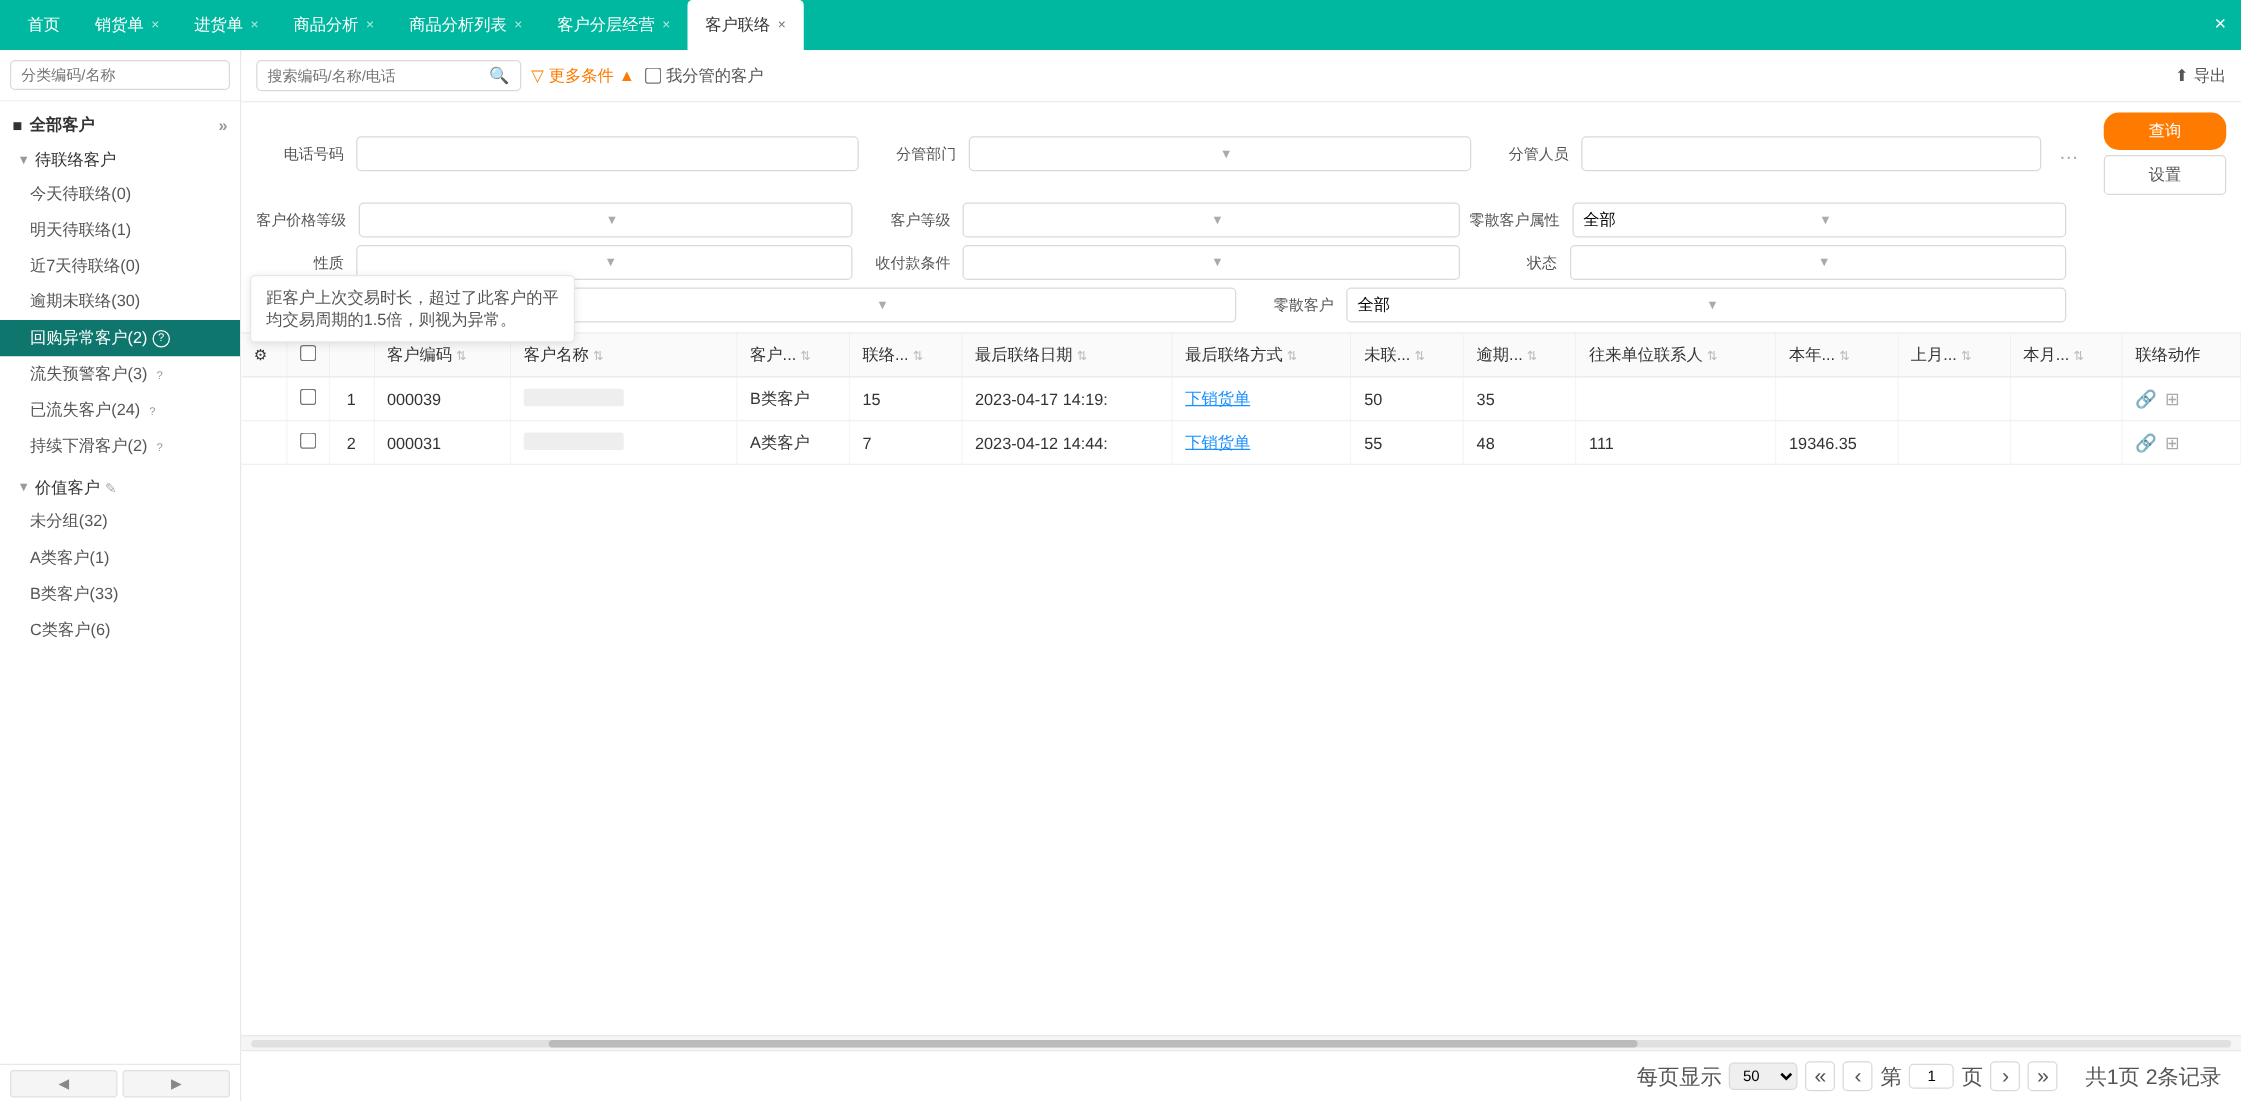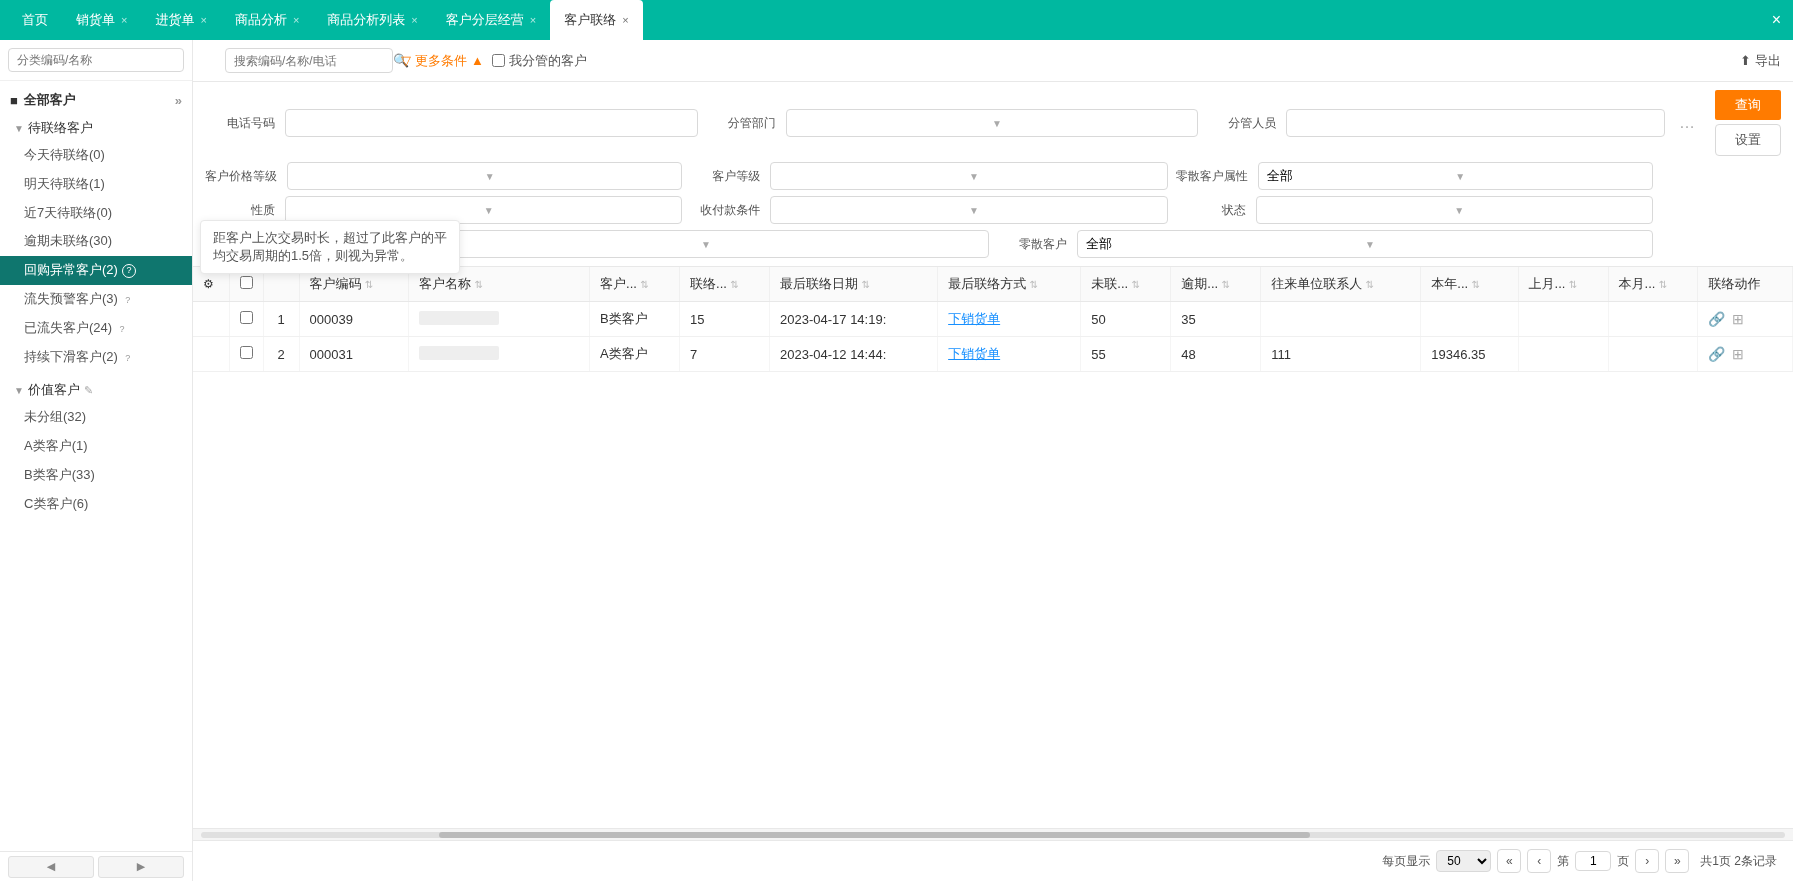--- a/index.html
+++ b/index.html
@@ -69,21 +69,21 @@
       flex: 1; display: flex; flex-direction: column; overflow: hidden;
     }
 
     
     .filter-bar {
       background: #fff; border-bottom: 1px solid #e8e8e8;
       padding: 8px 12px; display: flex; align-items: center; gap: 8px;
     }
     .filter-search {
       display: flex; align-items: center; border: 1px solid #d9d9d9;
-      border-radius: 4px; padding: 4px 8px; width: 168px; margin-left: 20px;
+      border-radius: 4px; padding: 4px 8px; width: 212px;
     }
     .filter-search input {
       border: none; outline: none; font-size: 12px; flex: 1;
     }
     .filter-search-icon { color: #aaa; margin-left: 4px; }
     .filter-more {
       display: flex; align-items: center; color: #ff7b00;
       cursor: pointer; font-size: 12px; gap: 4px;
     }
     .filter-checkbox {
@@ -113,22 +113,22 @@
       padding: 4px 8px; font-size: 12px; outline: none; height: 28px;
     }
     .filter-select {
       flex: 1; display: flex; align-items: center; border: 1px solid #d9d9d9;
       border-radius: 4px; padding: 4px 8px; font-size: 12px;
       background: #fff; height: 28px; cursor: pointer; position: relative;
     }
     .filter-select span { flex: 1; }
     .filter-select .down-arrow { color: #aaa; font-size: 10px; }
     .filter-btn-query {
-      background: #ff7b00; color: #fff; border: none; border-radius: 2px;
-      padding: 6px 20px; cursor: pointer; font-size: 13px;
+      background: #ff7b00; color: #fff; border: none; border-radius: 12px;
+      padding: 6px 36px; cursor: pointer; font-size: 13px;
     }
     .filter-btn-set {
       background: #fff; color: #555; border: 1px solid #d9d9d9; border-radius: 4px;
       padding: 6px 16px; cursor: pointer; font-size: 13px;
     }
     .filter-actions { display: flex; flex-direction: column; gap: 4px; margin-left: 8px; }
 
     
     .table-area {
       flex: 1; overflow: auto; background: #fff;
@@ -162,21 +162,21 @@
       z-index: 100; box-shadow: 0 2px 8px rgba(0,0,0,0.1);
       top: 220px; left: 200px; width: 260px;
     }
 
     
     .pagination-bar {
       display: flex; align-items: center; justify-content: flex-end;
       padding: 8px 16px; background: #fff; border-top: 1px solid #e8e8e8;
       gap: 6px;
     }
-    .pagination-bar span { font-size: 12px; color: #555; }
+    .pagination-bar span { font-size: 17px; color: #555; }
     .page-size-select {
       border: 1px solid #d9d9d9; border-radius: 4px;
       padding: 2px 6px; font-size: 12px; outline: none;
     }
     .page-btn {
       width: 24px; height: 24px; display: flex; align-items: center; justify-content: center;
       border: 1px solid #d9d9d9; border-radius: 4px; cursor: pointer; color: #555;
       background: #fff; font-size: 12px;
     }
     .page-input {
@@ -631,17 +631,17 @@
       </div>
       <span>第</span>
       <input class="page-input" type="text" value="1" style="">
       <span>页</span>
       <div class="page-btn">
         <span>›</span>
       </div>
       <div class="page-btn">
         <span>»</span>
       </div>
-      <span style="margin-left:5px;">共1页 2条记录</span>
+      <span style="margin-left:16px;">共1页 2条记录</span>
     </div>
 
   </div>
 </div>
 
 </body></html>

